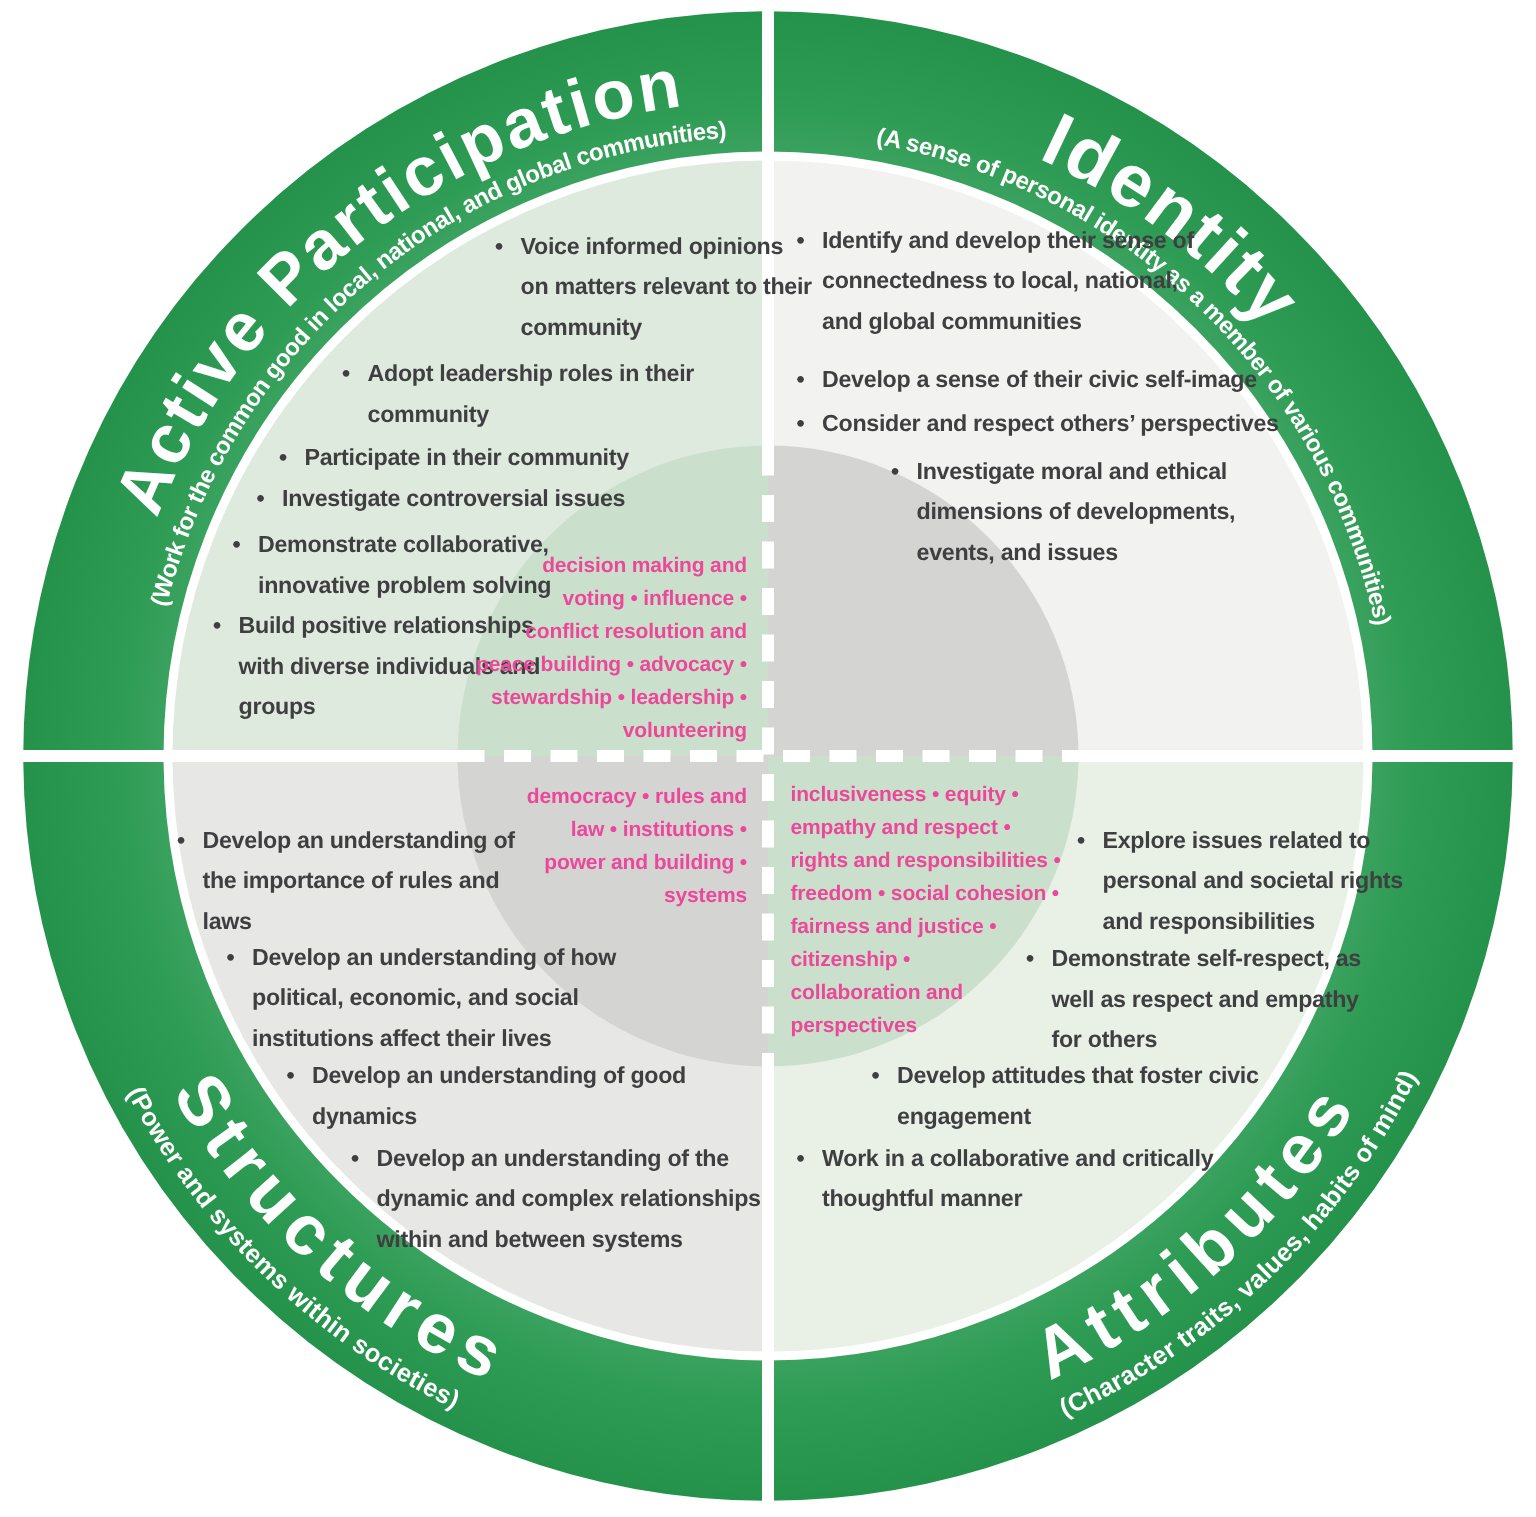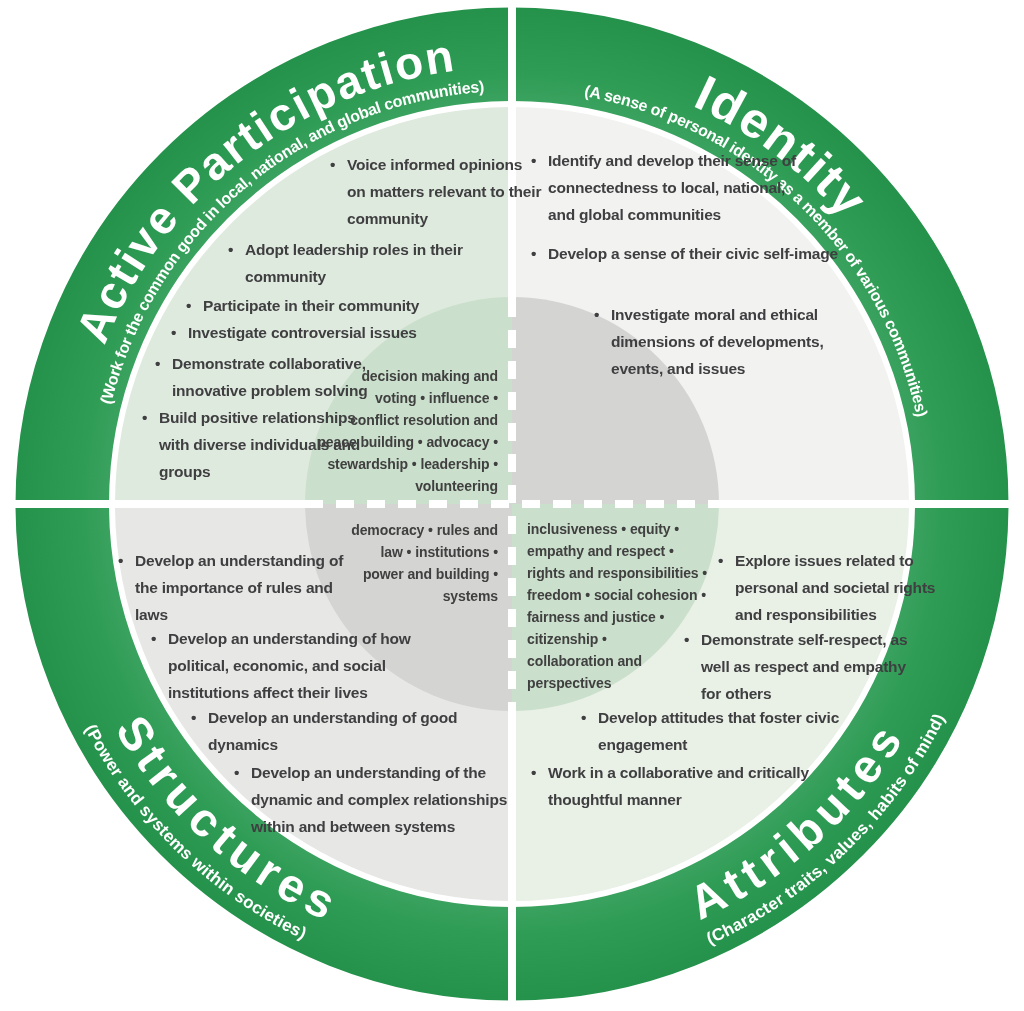--- a/index.html
+++ b/index.html
@@ -17,21 +17,21 @@
     padding-left:19px;
   }
   .bullet::before{
     content:"\2022";
     position:absolute;left:2px;top:0;
   }
   .kw{
     position:absolute;
     font:700 14px/22px "Liberation Sans",sans-serif;
     letter-spacing:-0.1px;
-    color:#404040;
+    color:#ec4899;
   }
   .kw.right{text-align:right;}
   .ring-title{
     fill:#ffffff;
     font-family:"Liberation Sans",sans-serif;
     font-weight:700;
   }
   .t-big{font-size:46px;letter-spacing:2px;}
   .t-big-id{font-size:50px;letter-spacing:2px;}
   .t-big-sp{font-size:47px;letter-spacing:6px;}
@@ -119,20 +119,21 @@
 
     <div class="bullet" style="left:328px;top:151px;width:195px">Voice informed opinions on matters relevant to their community</div>
     <div class="bullet" style="left:226px;top:236px;width:250px">Adopt leadership roles in their community</div>
     <div class="bullet" style="left:184px;top:292px;width:290px">Participate in their community</div>
     <div class="bullet" style="left:169px;top:319px;width:290px">Investigate controversial issues</div>
     <div class="bullet" style="left:153px;top:350px;width:217px">Demonstrate collaborative, innovative problem solving</div>
     <div class="bullet" style="left:140px;top:404px;width:230px">Build positive relationships with diverse individuals and groups</div>
 
     <div class="bullet" style="left:529px;top:147px;width:252px">Identify and develop their sense of connectedness to local, national, and global communities</div>
     <div class="bullet" style="left:529px;top:240px;width:345px">Develop a sense of their civic self-image</div>
+    <div class="bullet" style="left:529px;top:269px;width:345px">Consider and respect others’ perspectives</div>
     <div class="bullet" style="left:592px;top:301px;width:238px">Investigate moral and ethical dimensions of developments, events, and issues</div>
 
     <div class="bullet" style="left:116px;top:547px;width:214px">Develop an understanding of the importance of rules and laws</div>
     <div class="bullet" style="left:149px;top:625px;width:245px">Develop an understanding of how political, economic, and social institutions affect their lives</div>
     <div class="bullet" style="left:189px;top:704px;width:268px">Develop an understanding of good dynamics</div>
     <div class="bullet" style="left:232px;top:759px;width:272px">Develop an understanding of the dynamic and complex relationships within and between systems</div>
 
     <div class="bullet" style="left:716px;top:547px;width:212px">Explore issues related to personal and societal rights and responsibilities</div>
     <div class="bullet" style="left:579px;top:704px;width:280px">Develop attitudes that foster civic engagement</div>
     <div class="bullet" style="left:682px;top:626px;width:210px">Demonstrate self-respect, as well as respect and empathy for others</div>

